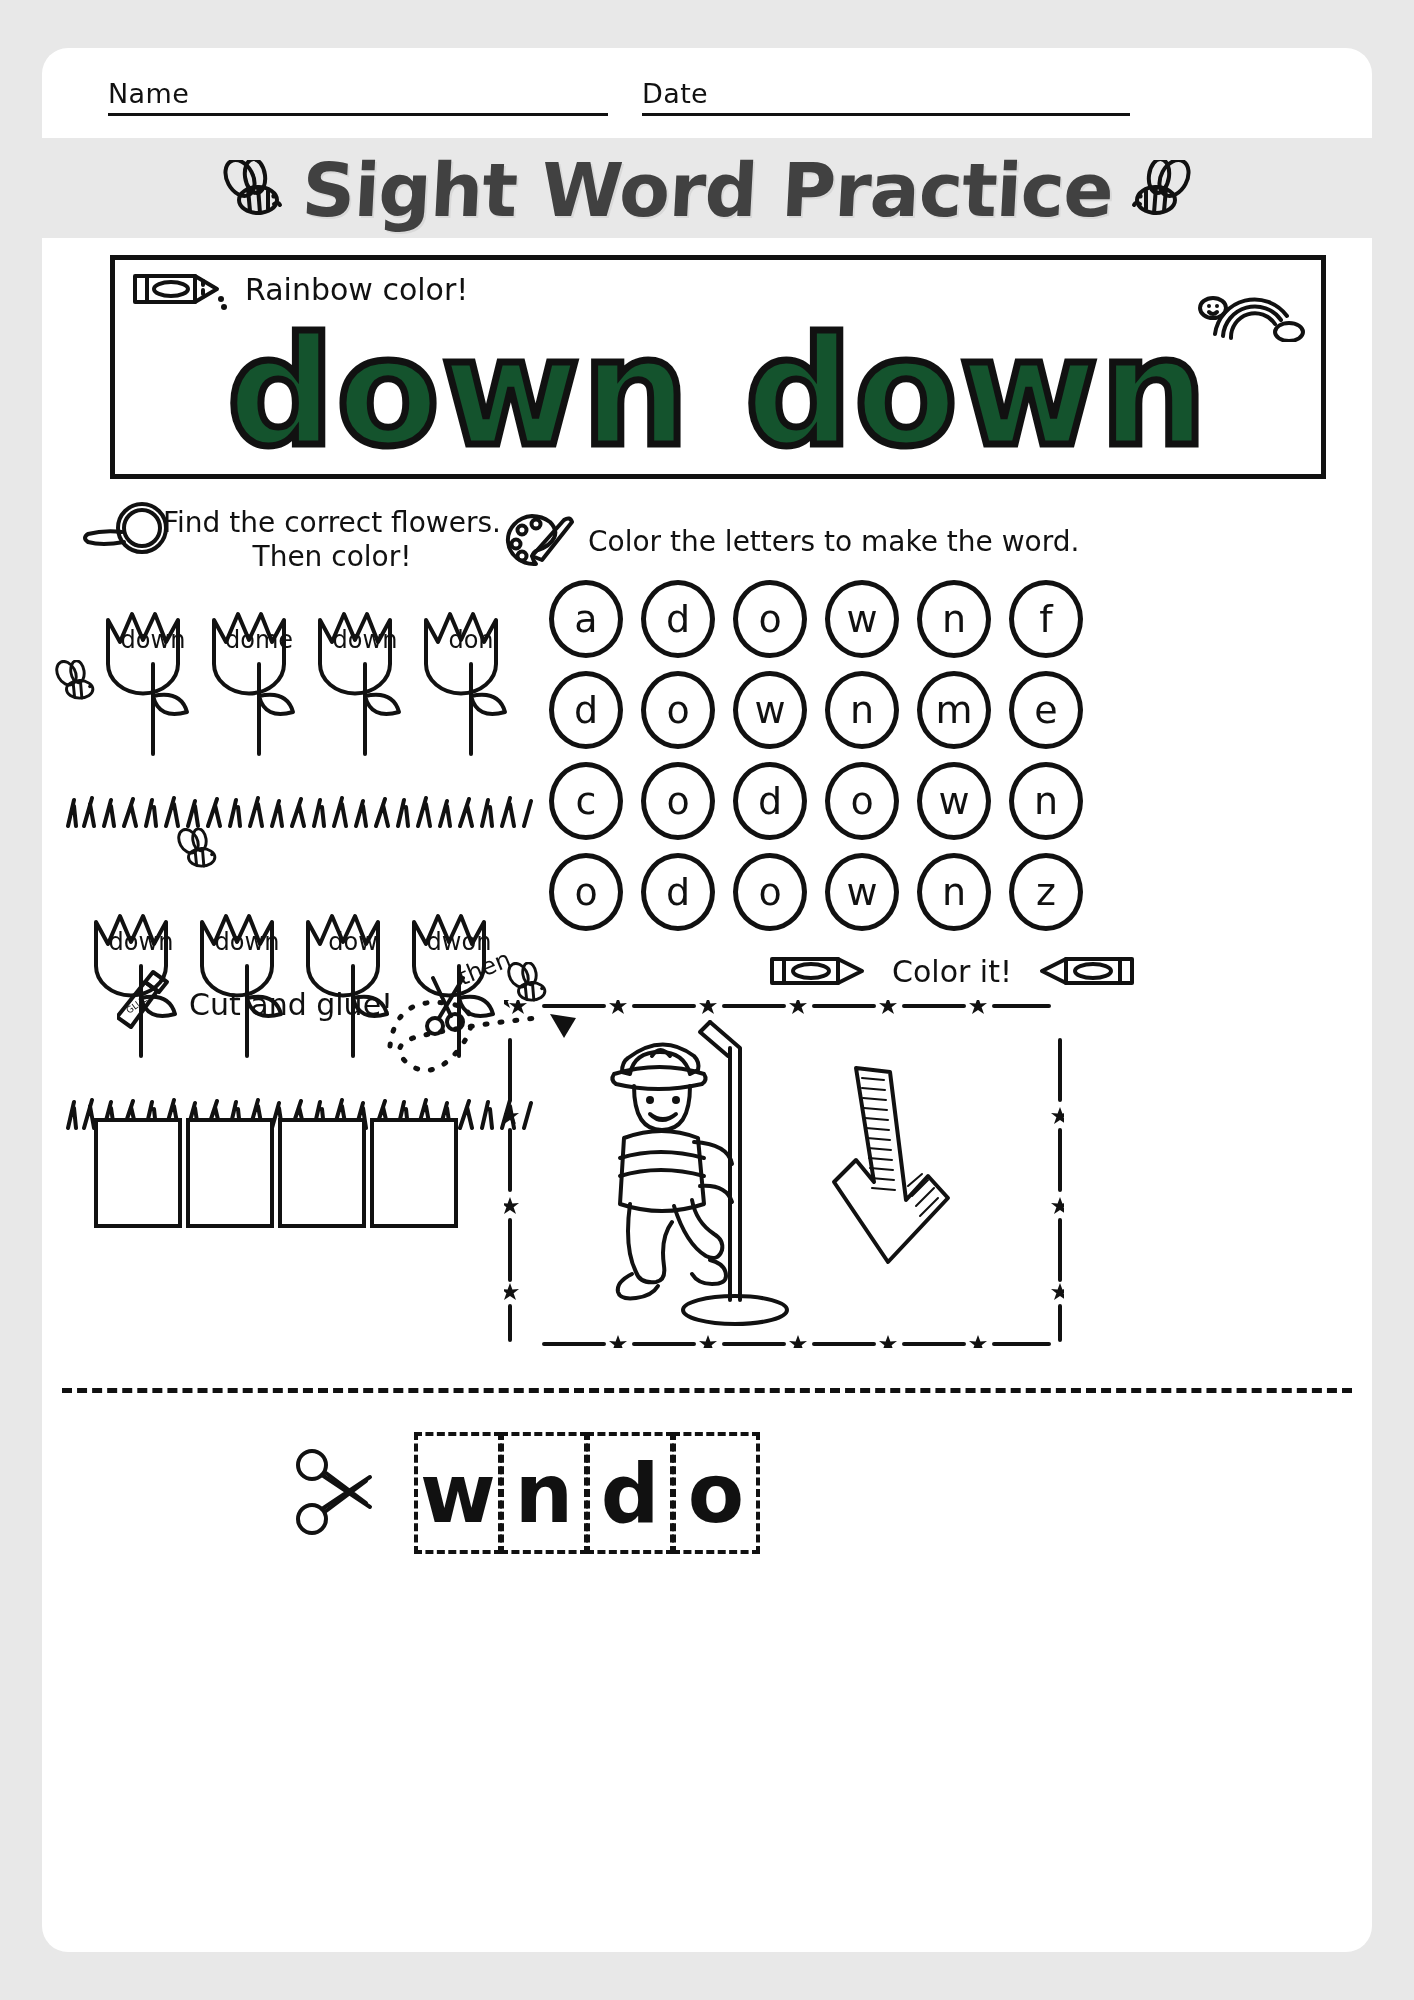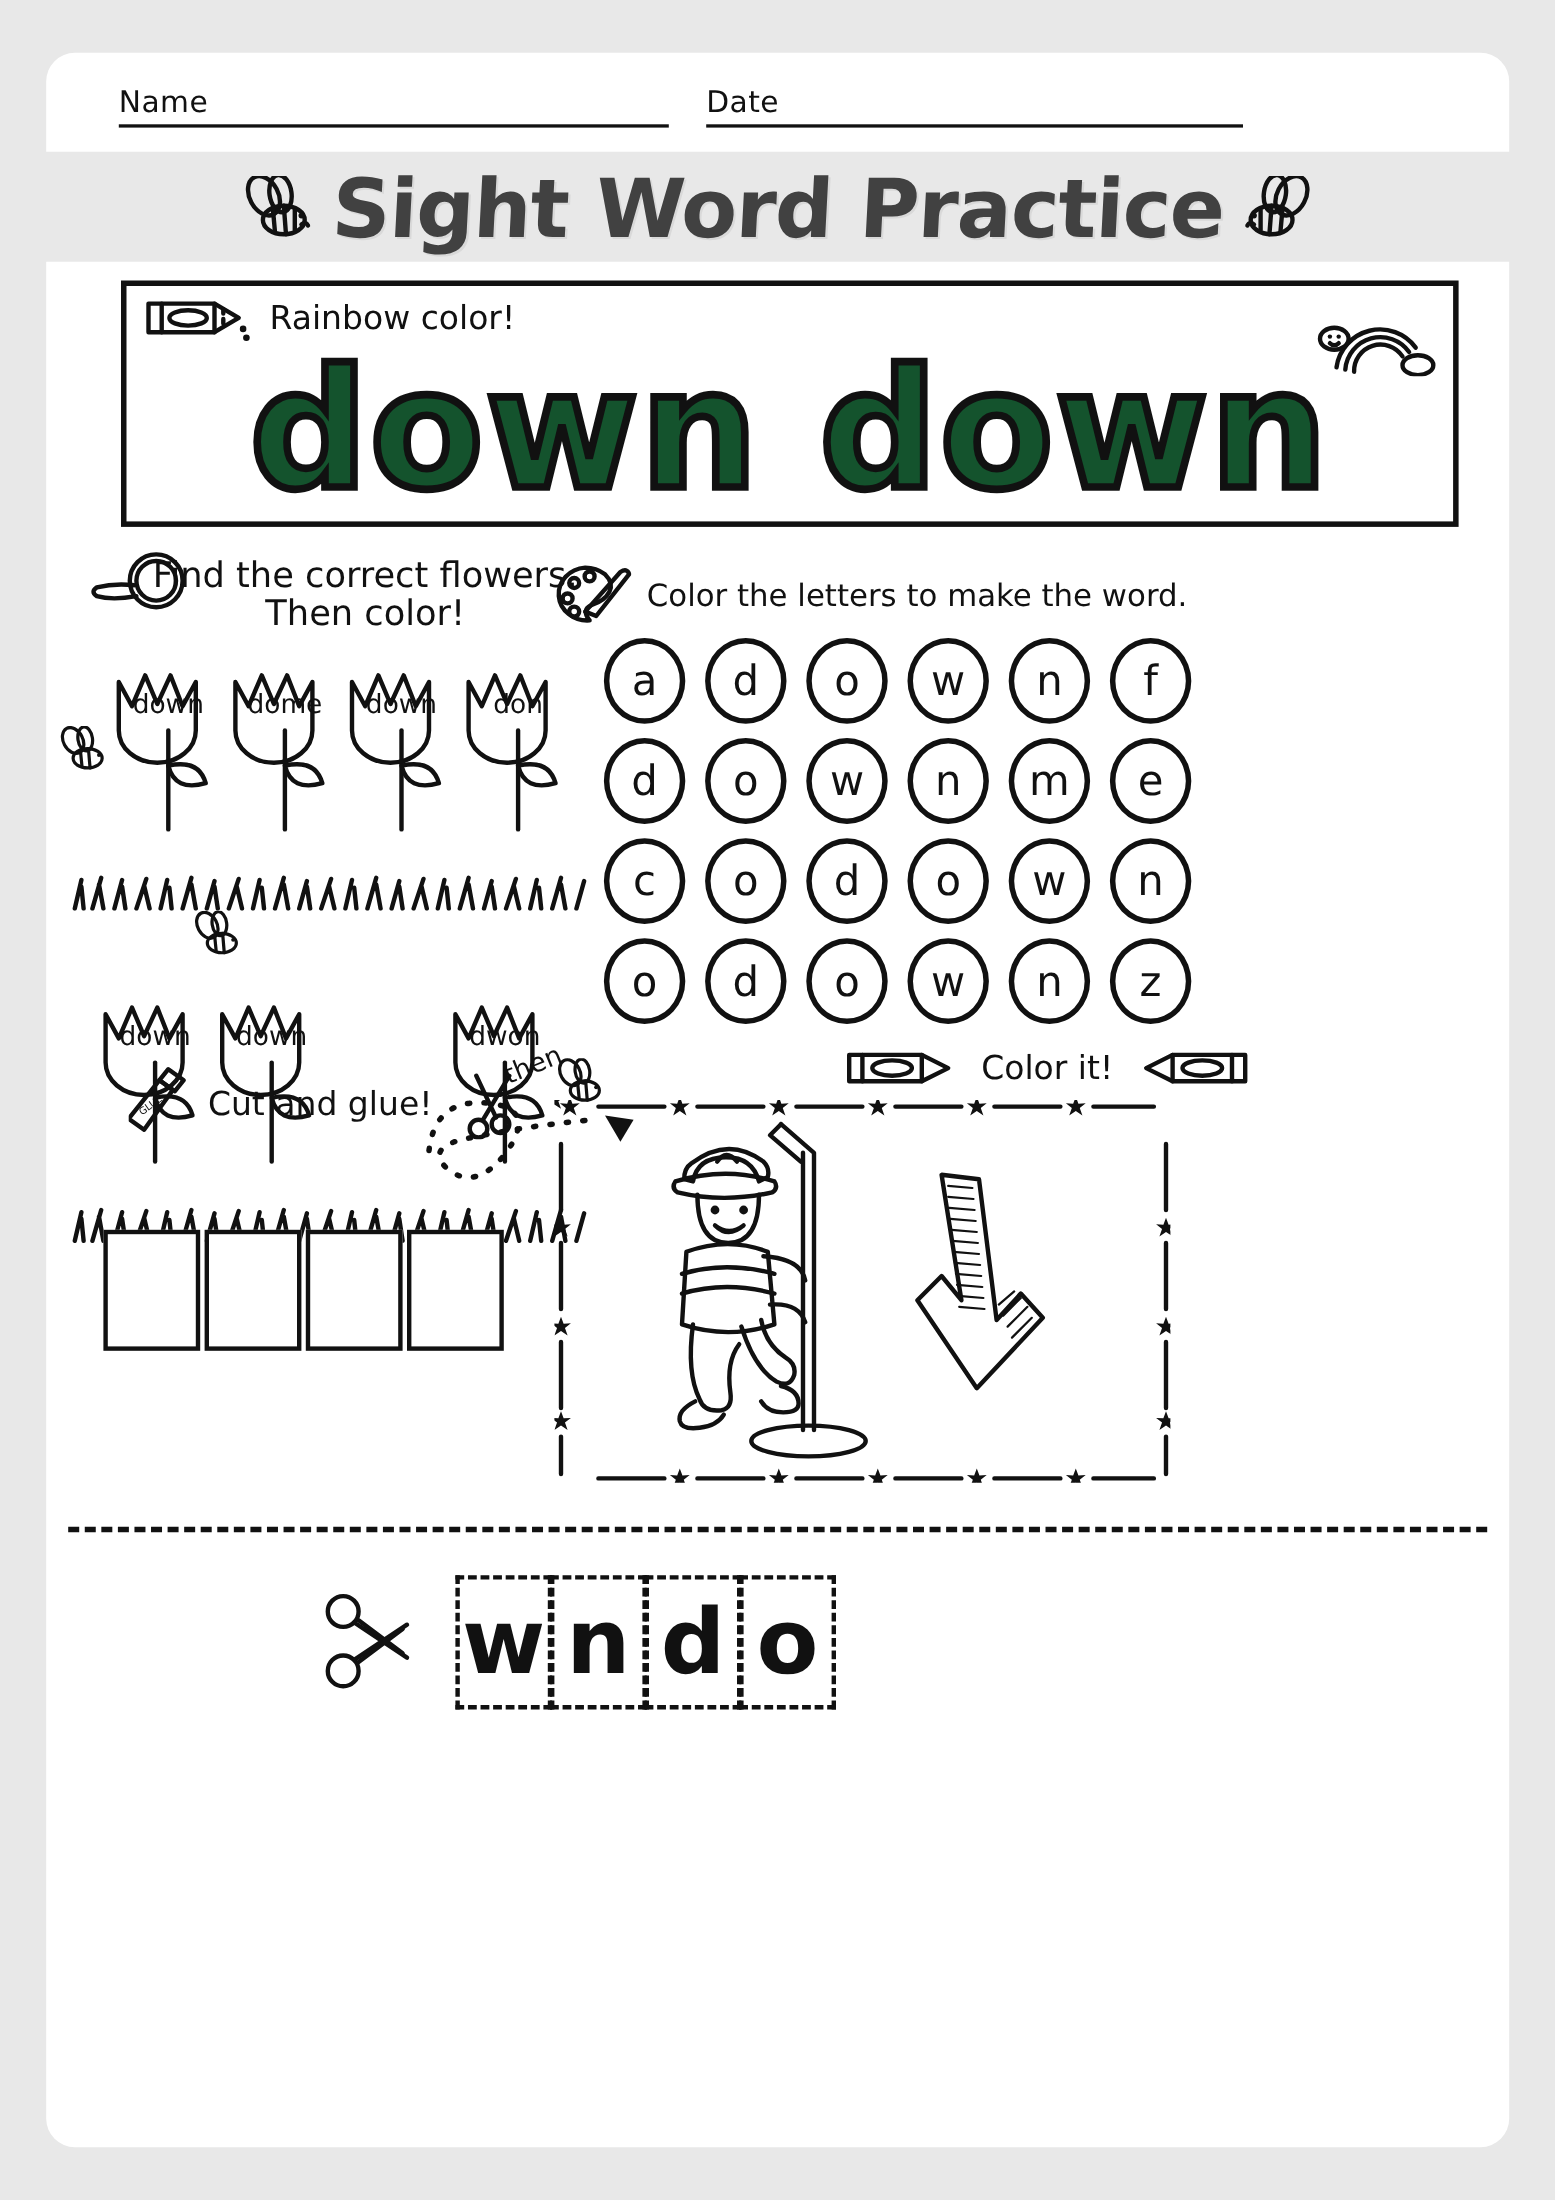--- a/index.html
+++ b/index.html
@@ -61,21 +61,21 @@
     font-size:150px;font-weight:bold;letter-spacing:2px;
     color:#14532d;
     -webkit-text-stroke:7px #111;
     line-height:160px;
     white-space:nowrap;
   }
 
   
   .find-head{
     position:absolute;left:10px;top:268px;width:560px;
-    text-align:center;font-size:32px;color:#111;line-height:34px;
+    text-align:center;font-size:28px;color:#111;line-height:34px;
   }
   .flowers{position:absolute;left:20px;top:330px;width:520px;}
   .flower-row{position:relative;height:226px;}
   .flower{position:absolute;width:118px;height:200px;}
   .fw-lbl{
     position:absolute;left:0;top:58px;width:118px;text-align:center;
     font-size:24px;color:#111;font-family:"DejaVu Sans",sans-serif;
   }
 
   
@@ -289,20 +289,28 @@
           </svg>
           <div class="fw-lbl">down</div>
         </div>
         <div class="flower" style="left:126px;top:0;">
           <svg width="118" height="200" viewBox="0 0 118 200" style="position:absolute;left:0;top:0;">
             <path class="ink" d="M14 96 V52 l12 22 12 -28 11 26 12 -26 11 28 12 -22 V96 a25 21 0 0 1 -70 0z"></path>
             <path class="ink" d="M59 96 V186"></path>
             <path class="ink" d="M59 128 q28 -6 34 16 q-28 8 -34 -16z"></path>
           </svg>
           <div class="fw-lbl">down</div>
+        </div>
+        <div class="flower" style="left:232px;top:0;">
+          <svg width="118" height="200" viewBox="0 0 118 200" style="position:absolute;left:0;top:0;">
+            <path class="ink" d="M14 96 V52 l12 22 12 -28 11 26 12 -26 11 28 12 -22 V96 a25 21 0 0 1 -70 0z"></path>
+            <path class="ink" d="M59 96 V186"></path>
+            <path class="ink" d="M59 128 q28 -6 34 16 q-28 8 -34 -16z"></path>
+          </svg>
+          <div class="fw-lbl">dow</div>
         </div>
         <div class="flower" style="left:338px;top:0;">
           <svg width="118" height="200" viewBox="0 0 118 200" style="position:absolute;left:0;top:0;">
             <path class="ink" d="M14 96 V52 l12 22 12 -28 11 26 12 -26 11 28 12 -22 V96 a25 21 0 0 1 -70 0z"></path>
             <path class="ink" d="M59 96 V186"></path>
             <path class="ink" d="M59 128 q28 -6 34 16 q-28 8 -34 -16z"></path>
           </svg>
           <div class="fw-lbl">dwon</div>
         </div>
         <div style="position:absolute;left:110px;top:-42px;">

